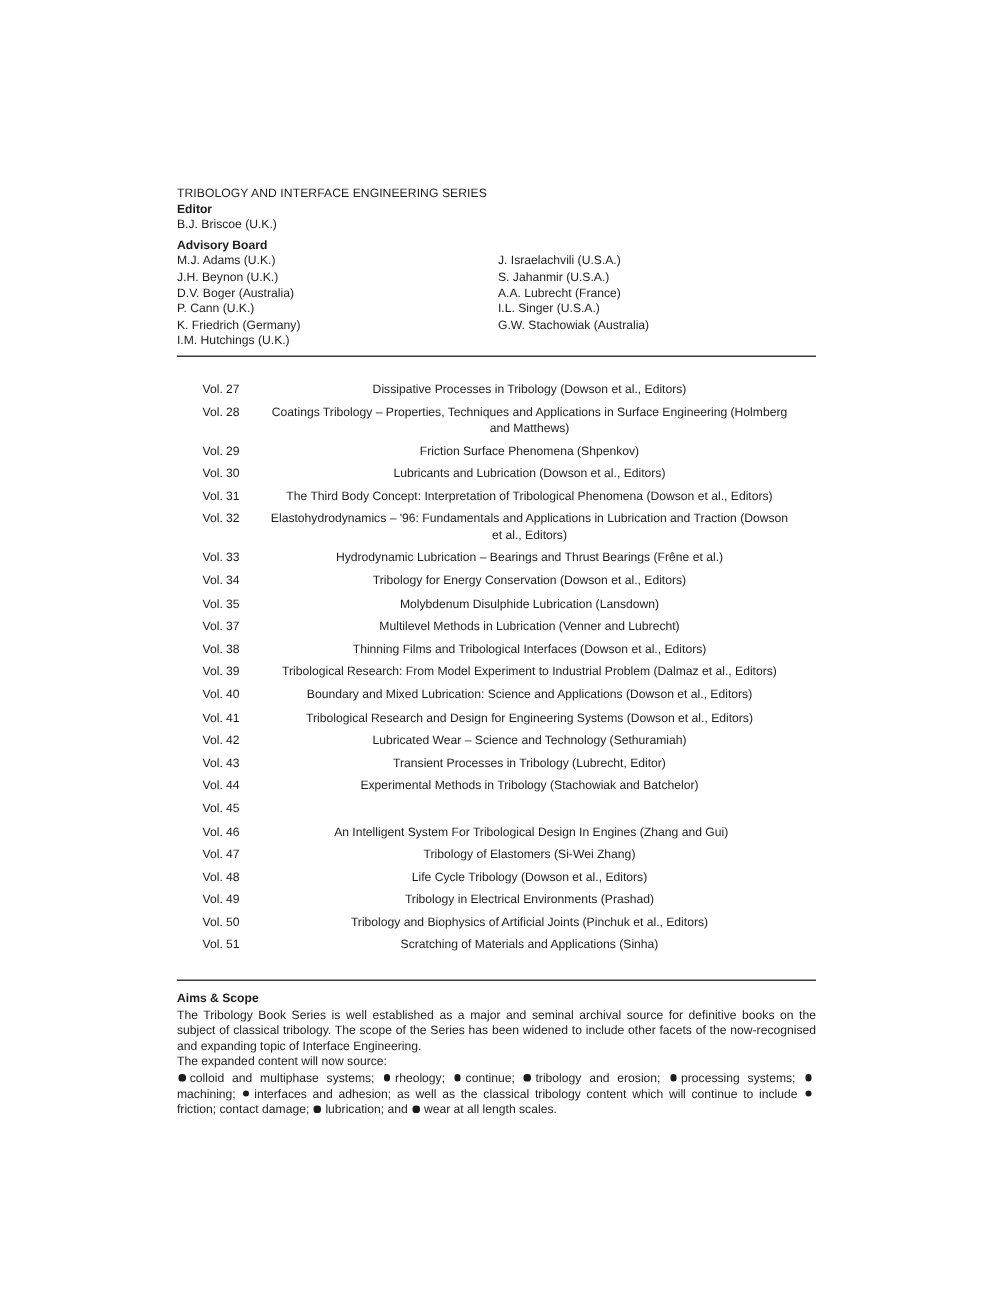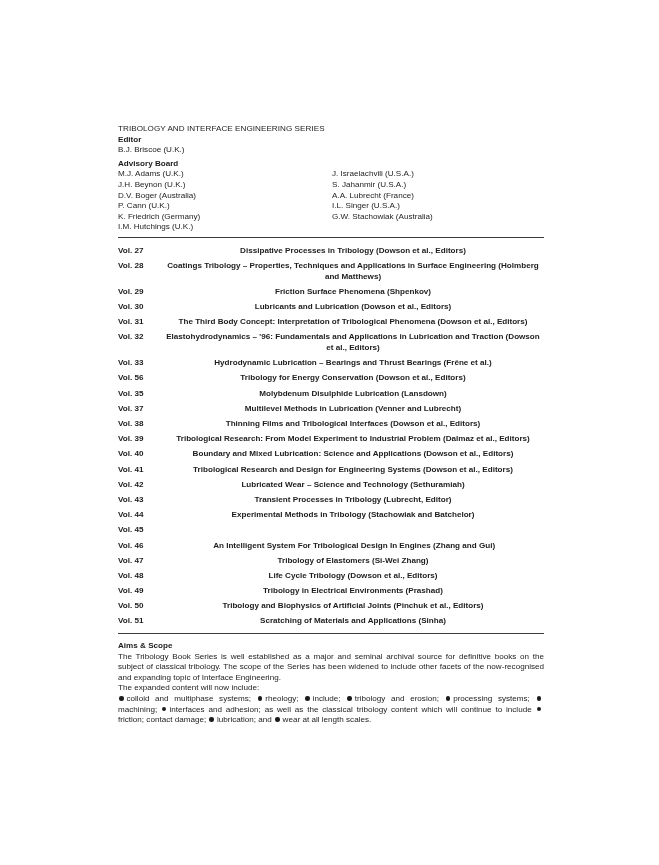--- a/index.html
+++ b/index.html
@@ -40,23 +40,22 @@
     height: 1px;
     background: #3a3a3a;
     border: 0;
     margin: 0;
     width: 426px;
   }
   .rule.top { margin-top: 4px; margin-bottom: 8px; }
   .rule.bottom { margin-top: 6px; margin-bottom: 7px; }
   .vol-list {
     list-style: none;
-    margin: 0;
+    margin: 17px;
     padding: 0;
-    font-weight: bold;
   }
   .vol {
     display: flex;
     margin-bottom: 4.6px;
   }
   .vol-num {
     width: 44px;
     flex: 0 0 44px;
   }
   .vol-title {
@@ -129,21 +128,21 @@
       </li>
     <li class="vol">
         <span class="vol-num">Vol. 32</span>
         <span class="vol-title">Elastohydrodynamics – '96: Fundamentals and Applications in Lubrication and Traction (Dowson et al., Editors)</span>
       </li>
     <li class="vol">
         <span class="vol-num">Vol. 33</span>
         <span class="vol-title">Hydrodynamic Lubrication – Bearings and Thrust Bearings (Frêne et al.)</span>
       </li>
     <li class="vol">
-        <span class="vol-num">Vol. 56</span>
+        <span class="vol-num">Vol. 34</span>
         <span class="vol-title">Tribology for Energy Conservation (Dowson et al., Editors)</span>
       </li>
     <li class="vol">
         <span class="vol-num">Vol. 35</span>
         <span class="vol-title">Molybdenum Disulphide Lubrication (Lansdown)</span>
       </li>
     <li class="vol">
         <span class="vol-num">Vol. 37</span>
         <span class="vol-title">Multilevel Methods in Lubrication (Venner and Lubrecht)</span>
       </li>
@@ -202,25 +201,25 @@
         <span class="vol-num">Vol. 51</span>
         <span class="vol-title">Scratching of Materials and Applications (Sinha)</span>
       </li>
   </ul>
 
   <hr class="rule bottom">
 
   <div class="aims">
     <div class="bold">Aims &amp; Scope</div>
     <p class="para">The Tribology Book Series is well established as a major and seminal archival source for definitive books on the subject of classical tribology. The scope of the Series has been widened to include other facets of the now-recognised and expanding topic of Interface Engineering.</p>
-    <p>The expanded content will now include:</p>
+    <p>The expanded content will now source:</p>
     <p>
       <span class="bullet"></span><span>colloid and multiphase systems;</span>
       <span class="bullet"></span><span>rheology;</span>
-      <span class="bullet"></span><span>include;</span>
+      <span class="bullet"></span><span>continue;</span>
       <span class="bullet"></span><span>tribology and erosion;</span>
       <span class="bullet"></span><span>processing systems;</span>
       <span class="bullet"></span><span>machining;</span>
       <span class="bullet"></span><span>interfaces and adhesion; as well as the classical tribology content which will continue to include</span>
       <span class="bullet"></span><span>friction; contact damage;</span>
       <span class="bullet"></span><span>lubrication; and</span>
       <span class="bullet"></span><span>wear at all length scales.</span>
     </p>
   </div>
 

